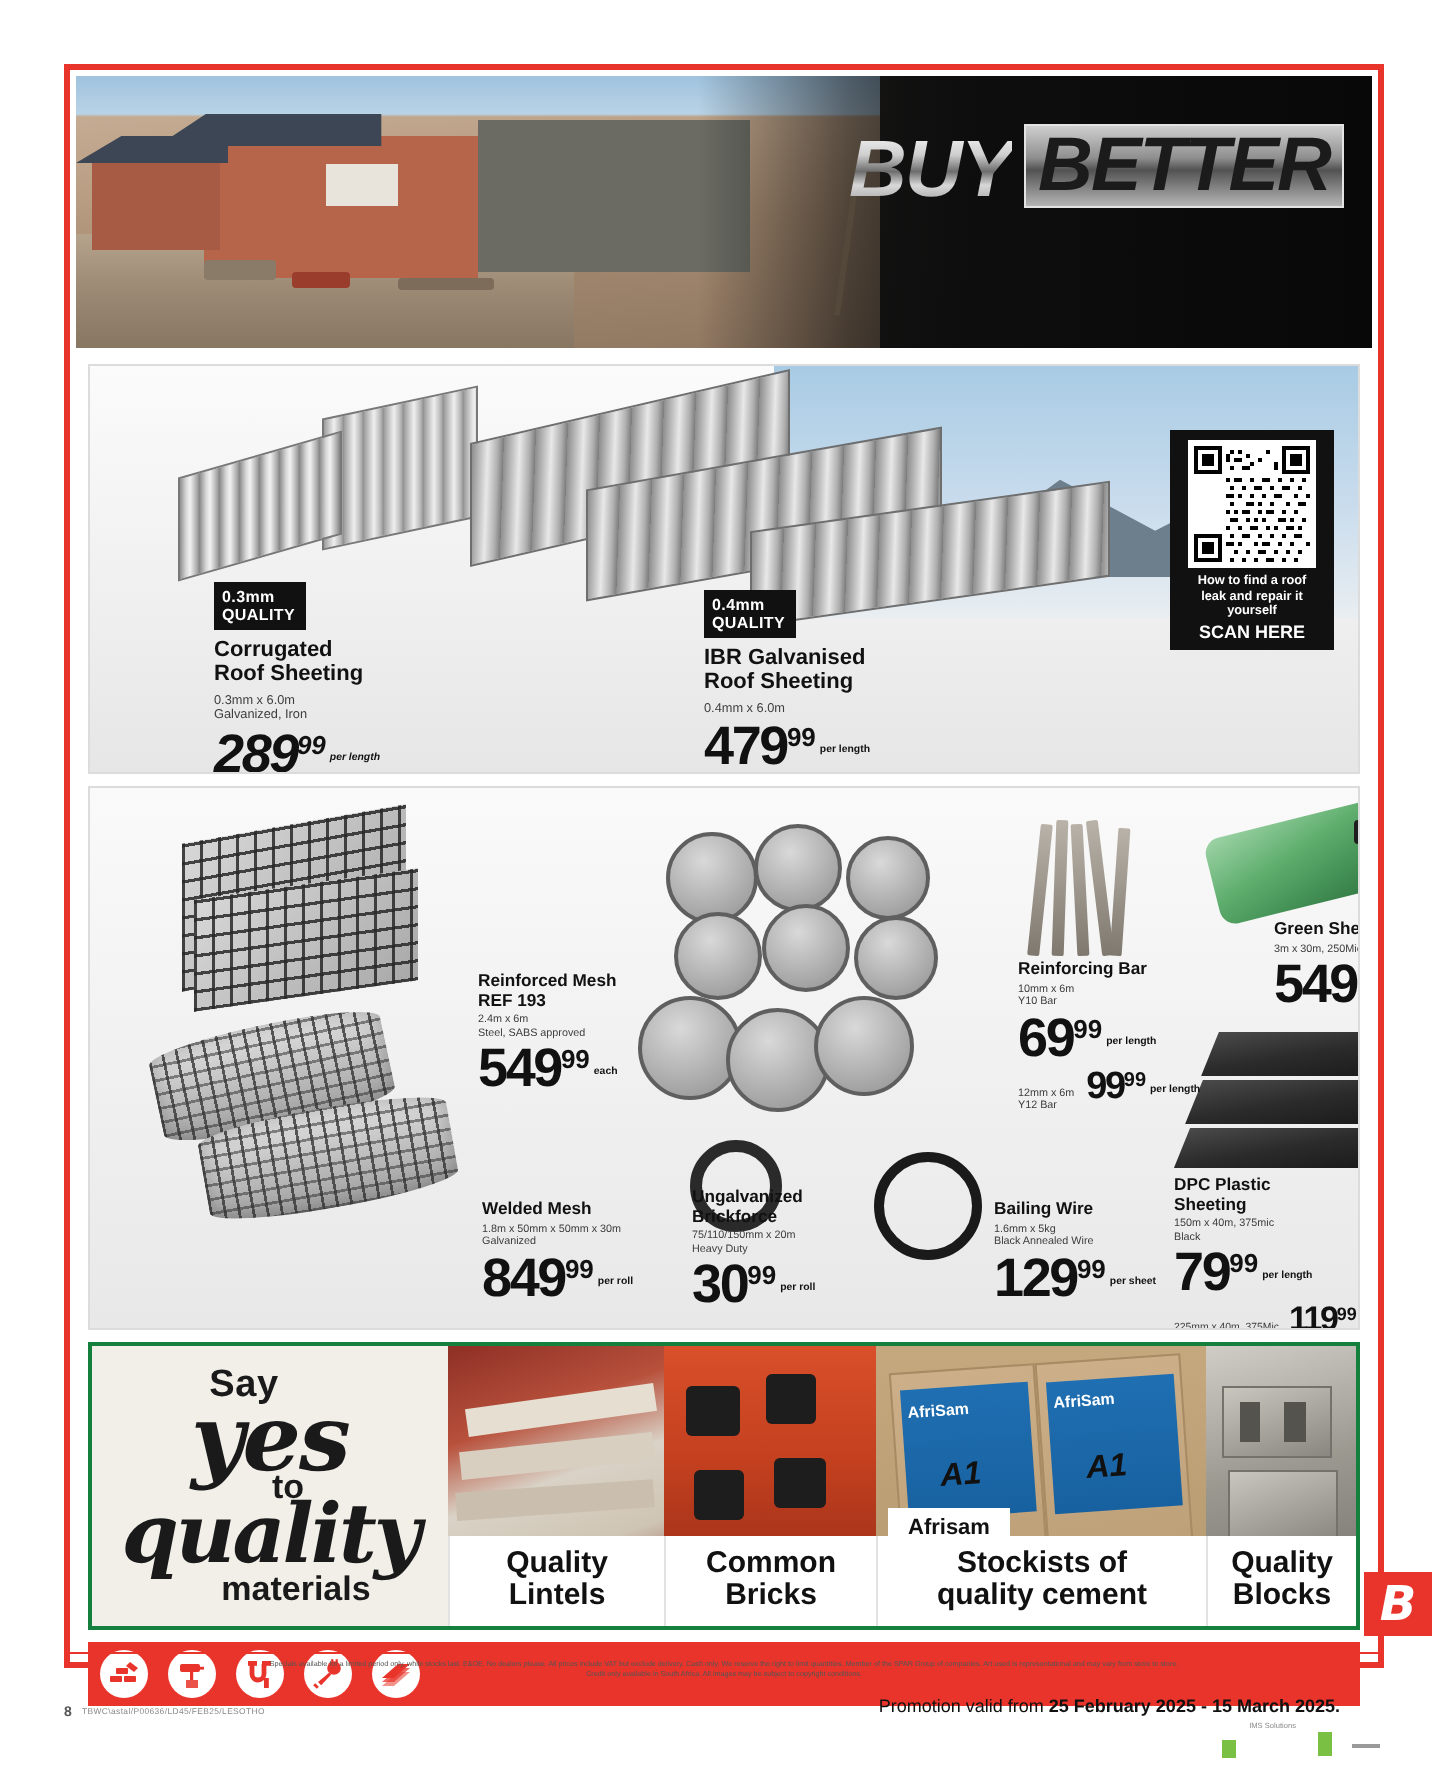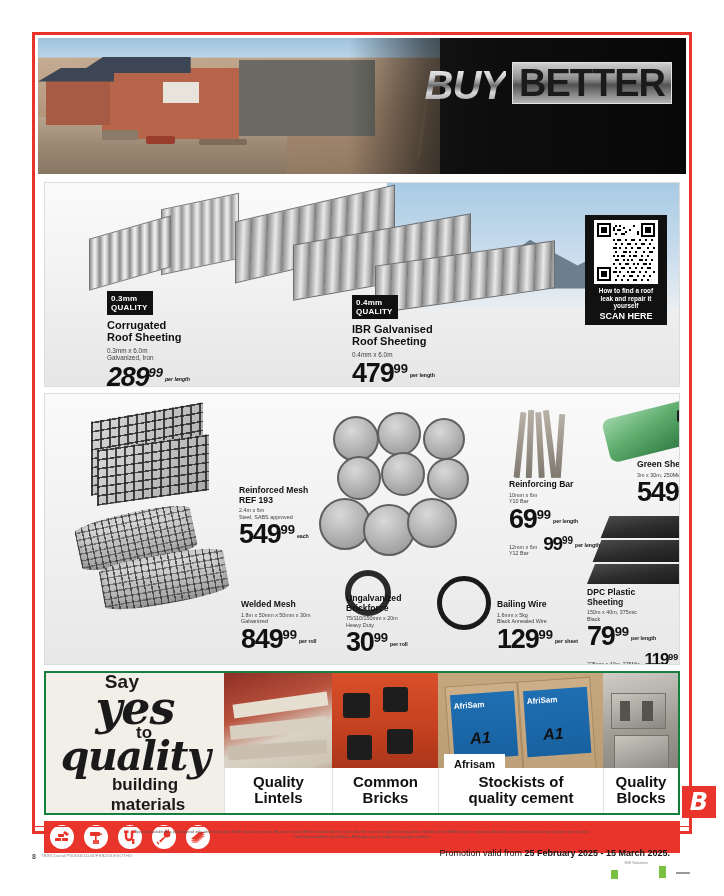--- a/index.html
+++ b/index.html
@@ -52,21 +52,21 @@
     font-weight: bold; font-style: italic;
     letter-spacing: -1px;
     background: linear-gradient(180deg, #f5f5f5 0%, #cfcfcf 30%, #6d6d6d 52%, #d8d8d8 70%, #9a9a9a 100%);
     -webkit-background-clip: text; background-clip: text; color: transparent;
     -webkit-text-fill-color: transparent;
   }
   .metal-plate {
     display: inline-block;
     background: linear-gradient(180deg, #cfcfcf 0%, #8f8f8f 40%, #525252 55%, #b5b5b5 100%);
     color: #1b1b1b;
-    font-weight: bold; 
+    font-weight: bold; font-style: italic;
     border: 1px solid #e3e3e3;
     padding: 0 6px;
     letter-spacing: -1px;
     text-align: center;
   }
   .line1 { display: flex; align-items: flex-end; justify-content: flex-end; gap: 6px; }
   .line2 { display: flex; align-items: flex-end; justify-content: flex-end; gap: 6px; margin-top: 3px; }
 
   
   .sheet-section {
@@ -654,21 +654,20 @@
     </div>
 
     <div class="quality-banner">
 
       <div class="qb-cell qb-say">
         <div class="say-yes">
           <div class="sy-say">Say</div>
           <div class="sy-yes">yes</div>
           <div class="sy-to">to</div>
           <div class="sy-quality">quality</div>
-          <div class="sy-building">building</div>
           <div class="sy-materials">materials</div>
         </div>
       </div>
 
       <div class="qb-cell qb-photo-cell" style="flex:0 0 108px;">
         <div class="photo-lintel">
           <div style="position:absolute;left:8%;top:18%;width:88%;height:10%;background:#e6ded0;transform:rotate(-8deg);"></div>
           <div style="position:absolute;left:6%;top:34%;width:90%;height:10%;background:#d8cfc0;transform:rotate(-6deg);"></div>
           <div style="position:absolute;left:4%;top:50%;width:92%;height:10%;background:#cabfae;transform:rotate(-4deg);"></div>
         </div>

